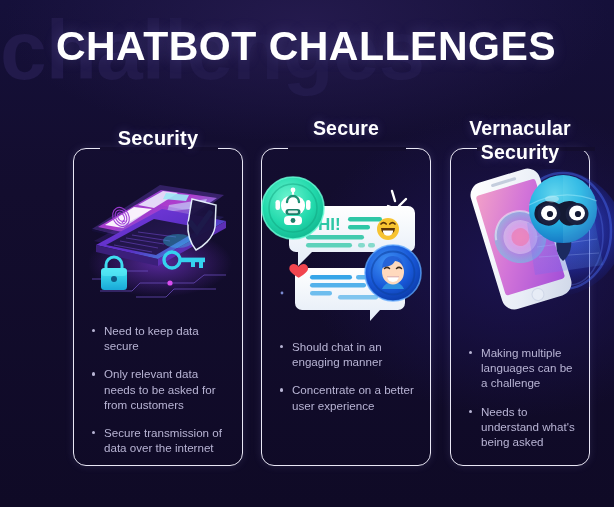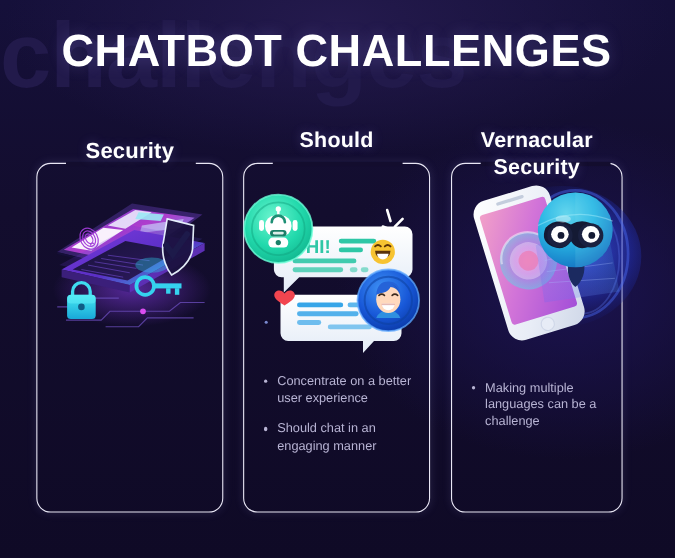--- a/index.html
+++ b/index.html
@@ -34,20 +34,21 @@
     text-shadow:0 0 14px rgba(160,150,255,.25);
   }
 
   
   .card{
     position:absolute;
     border:1.4px solid #e9e7f5;
     border-radius:13px;
     box-sizing:border-box;
     box-shadow:0 0 9px rgba(180,175,255,.13);
+    margin-left:40px;
   }
   .card .notch{
     position:absolute;top:-2px;height:4px;background:#130d2e;
   }
   .card-title{
     position:absolute;width:100%;text-align:center;
     color:#ffffff;font-size:20px;font-weight:700;line-height:25px;
     letter-spacing:.2px;
     text-shadow:0 0 10px rgba(150,140,255,.3);
   }
@@ -67,21 +68,21 @@
   .bullet::before{
     content:"";
     position:absolute;left:6px;top:6px;
     width:3.4px;height:3.4px;border-radius:50%;
     background:#b8b4d4;
   }
 
   
   #card-security{left:33px;top:148px;width:170px;height:318px;}
   #card-likeable{left:221px;top:148px;width:170px;height:318px;}
-  #card-vernacular{left:410px;top:148px;width:156px;height:318px;}
+  #card-vernacular{left:410px;top:148px;width:140px;height:318px;}
 
   #card-security .notch{left:26px;width:118px;}
   #card-likeable .notch{left:26px;width:118px;}
   #card-vernacular .notch{left:26px;width:118px;}
 
   #card-security .card-title{top:-23px;}
   #card-likeable .card-title{top:-33px;}
   #card-vernacular .card-title{top:-33px;}
 
   #card-security .art{top:18px;height:140px;}
@@ -197,26 +198,31 @@
 
         <g transform="translate(88,82)">
           <circle cx="10" cy="11" r="8" fill="none" stroke="#35d2ee" stroke-width="3.4"></circle>
           <rect x="17" y="8.6" width="26" height="4.6" fill="#35d2ee"></rect>
           <rect x="37" y="13" width="4" height="6" fill="#35d2ee"></rect>
           <rect x="29" y="13" width="4" height="5" fill="#35d2ee"></rect>
         </g>
       </svg>
     </div>
 
+    <div class="bullets">
+      <div class="bullet">Need to keep data secure</div>
+      <div class="bullet">Only relevant data needs to be asked for from customers</div>
+      <div class="bullet">Secure transmission of data over the internet</div>
+    </div>
   </div>
 
   <div class="card" id="card-likeable">
     <div class="notch"></div>
     <div class="card-title two-line">
-      <div>Should</div>
+      <div>Secure</div>
     </div>
 
     <div class="art">
       <svg width="170" height="150" viewBox="0 0 170 150">
         <defs>
           <radialGradient id="tealg" cx="42%" cy="34%" r="72%">
             <stop offset="0%" stop-color="#6cf5cf"></stop>
             <stop offset="58%" stop-color="#22d9ac"></stop>
             <stop offset="100%" stop-color="#10b48d"></stop>
           </radialGradient>
@@ -303,22 +309,22 @@
             <path d="M-6,3 h12 a6,6 0 0 1 -12,0 z" fill="#ffffff"></path>
             <path d="M-6,3 h12 v1.4 h-12 z" fill="#b4382f" opacity=".35"></path>
             <path d="M-8.5,-4.5 q2.5,-2.2 5,0" stroke="#3b2a1d" stroke-width="1.5" fill="none" stroke-linecap="round"></path>
             <path d="M3.5,-4.5 q2.5,-2.2 5,0" stroke="#3b2a1d" stroke-width="1.5" fill="none" stroke-linecap="round"></path>
           </g>
         </g>
       </svg>
     </div>
 
     <div class="bullets">
+      <div class="bullet">Should chat in an engaging manner</div>
       <div class="bullet">Concentrate on a better user experience</div>
-      <div class="bullet">Should chat in an engaging manner</div>
     </div>
   </div>
 
   <div class="card" id="card-vernacular">
     <div class="notch"></div>
     <div class="card-title two-line">
       <div>Vernacular</div>
       <div>Security</div>
     </div>
 
@@ -396,16 +402,17 @@
           <circle cx="-13" cy="5" r="3.1" fill="#141a34"></circle>
           <circle cx="15" cy="5" r="3.1" fill="#141a34"></circle>
           <ellipse cx="-11" cy="-10" rx="7" ry="3.4" fill="#ffffff" opacity=".35"></ellipse>
           <path d="M-34,-4 q34,-18 68,-4" stroke="#b9f5ff" stroke-width="1.1" fill="none" opacity=".4"></path>
         </g>
       </svg>
     </div>
 
     <div class="bullets">
       <div class="bullet">Making multiple languages can be a challenge</div>
+      <div class="bullet">Needs to understand what's being asked</div>
     </div>
   </div>
 
 </div>
 
 </body></html>

